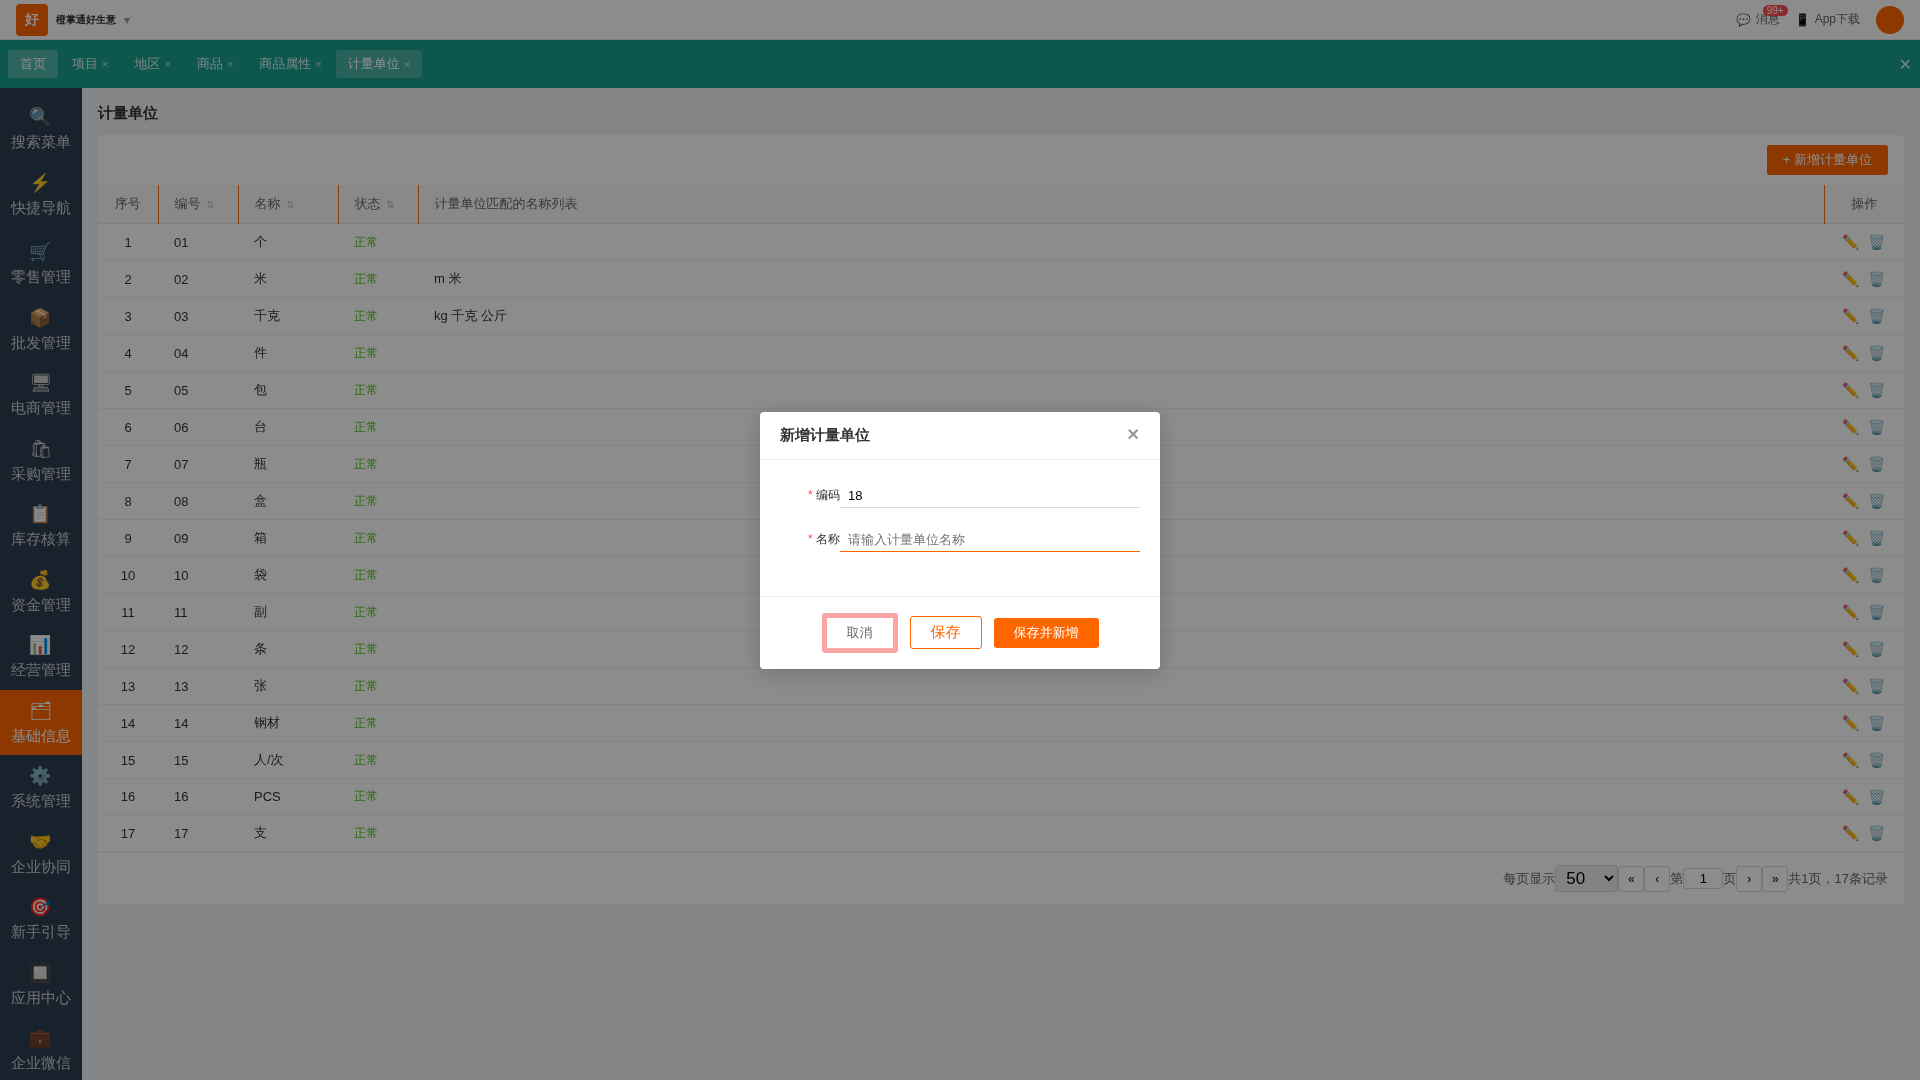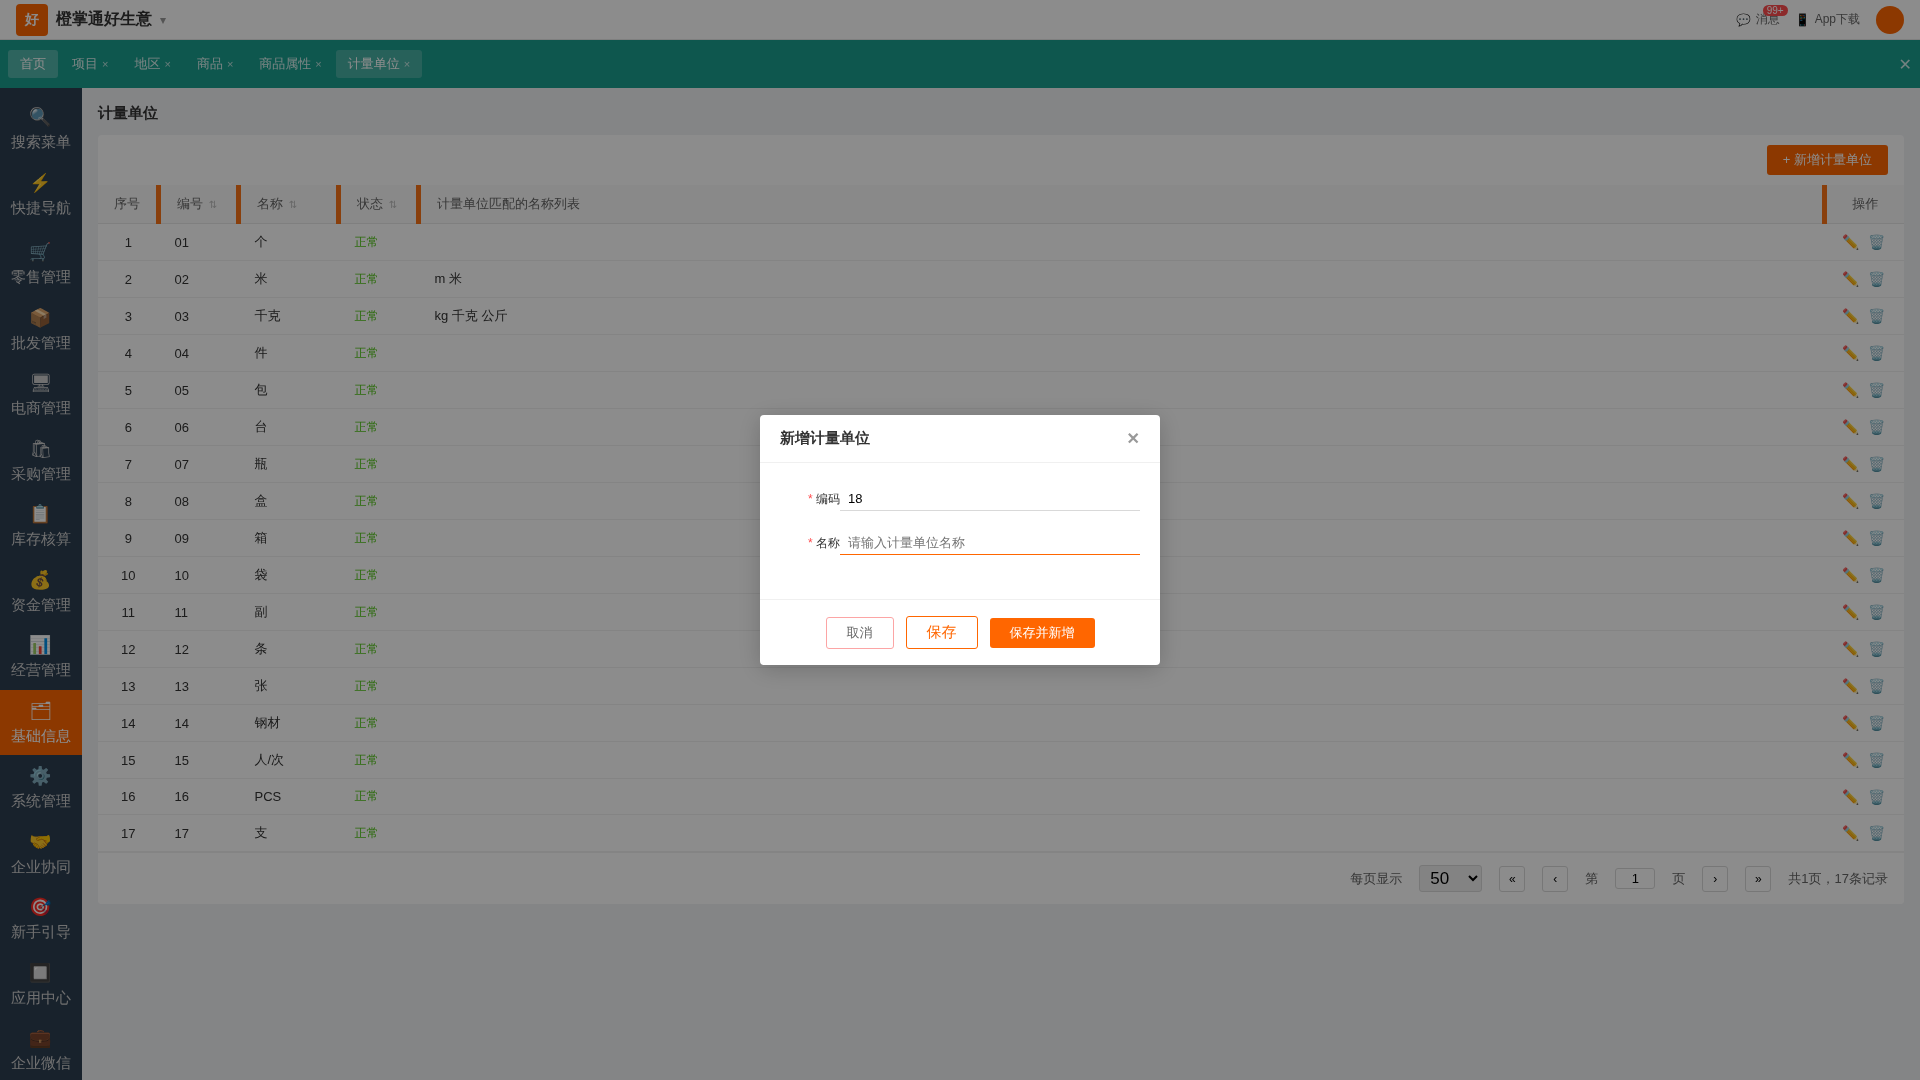--- a/index.html
+++ b/index.html
@@ -25,21 +25,21 @@
       height: 32px;
       background: #ff6600;
       border-radius: 4px;
       display: flex;
       align-items: center;
       justify-content: center;
       color: #fff;
       font-weight: bold;
       font-size: 14px;
     }
-    .logo-text { font-size: 16px; color: #333; font-weight: bold; }
+    .logo-text { font-size: 10px; color: #333; font-weight: bold; }
     .header-right {
       display: flex;
       align-items: center;
       gap: 16px;
     }
     .header-btn {
       display: flex;
       align-items: center;
       gap: 4px;
       font-size: 12px;
@@ -168,21 +168,21 @@
     }
     thead tr {
       background: #fafafa;
       border-bottom: 1px solid #e8e8e8;
     }
     thead th {
       padding: 10px 16px;
       text-align: left;
       color: #666;
       font-weight: normal;
-      border-right: 5px solid #f97316;
+      border-right: 1px solid #f97316;
       white-space: nowrap;
     }
     thead th:last-child { border-right: none; text-align: center; }
     tbody tr {
       border-bottom: 1px solid #f0f0f0;
     }
     tbody td {
       padding: 9px 16px;
       color: #333;
     }
@@ -206,21 +206,21 @@
       cursor: pointer;
       font-size: 14px;
     }
 
     
     .pagination {
       display: flex;
       align-items: center;
       justify-content: flex-end;
       padding: 12px 16px;
-      gap: 17px;
+      gap: 0;
       font-size: 13px;
       color: #666;
       background: #fff;
       border-top: 1px solid #f0f0f0;
     }
     .page-size-select {
       border: 1px solid #d9d9d9;
       border-radius: 3px;
       padding: 2px 6px;
       font-size: 17px;
@@ -310,21 +310,21 @@
     .modal-footer {
       display: flex;
       align-items: center;
       justify-content: center;
       gap: 12px;
       padding: 16px 20px;
       border-top: 1px solid #f0f0f0;
     }
     .btn-cancel {
       padding: 6px 20px;
-      border: 1px solid #fca5a5;
+      border: 5px solid #fca5a5;
       background: #fff;
       border-radius: 3px;
       cursor: pointer;
       font-size: 13px;
       color: #666;
     }
     .btn-save {
       padding: 6px 20px;
       border: 1px solid #ff6600;
       background: #fff;

